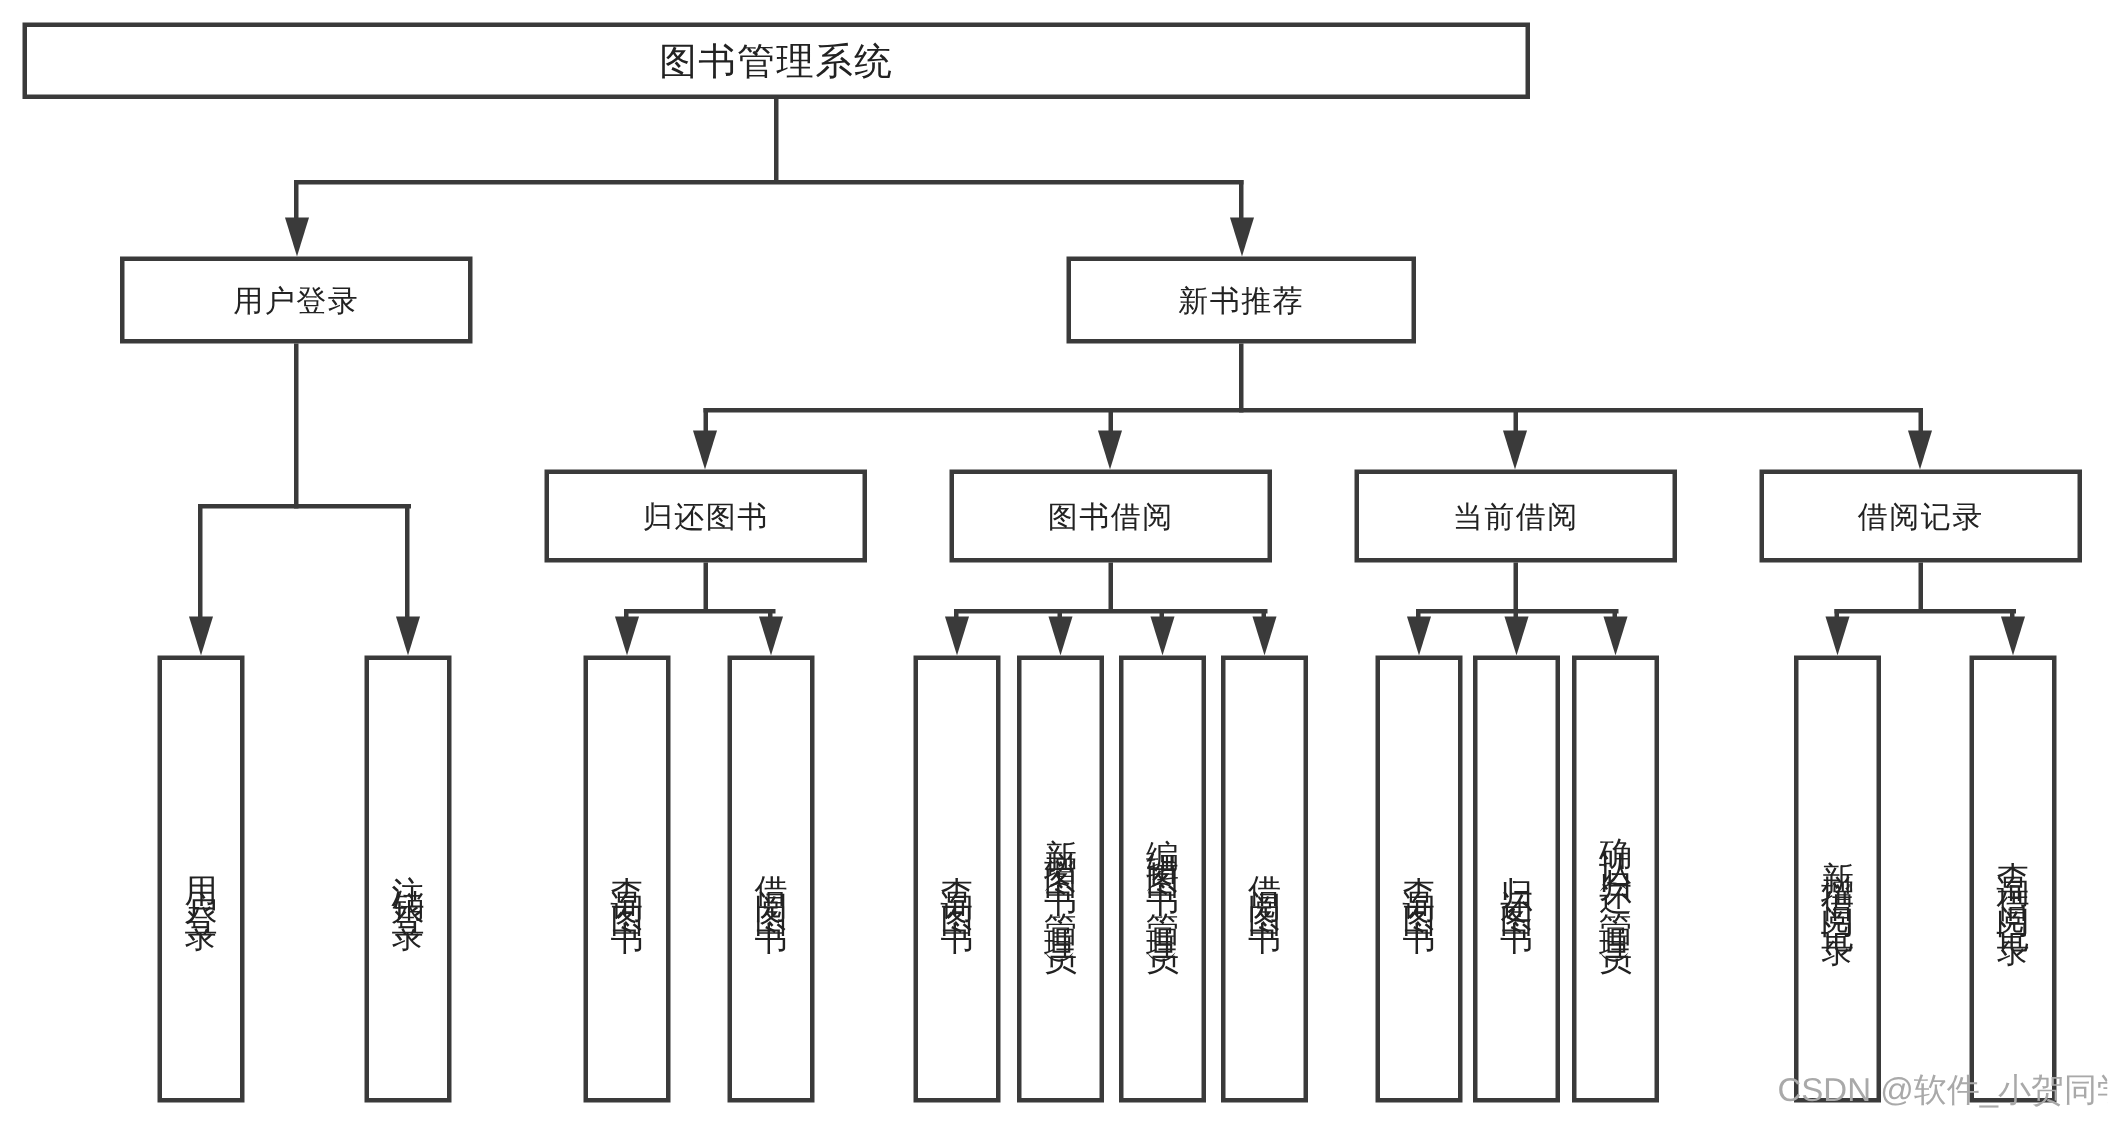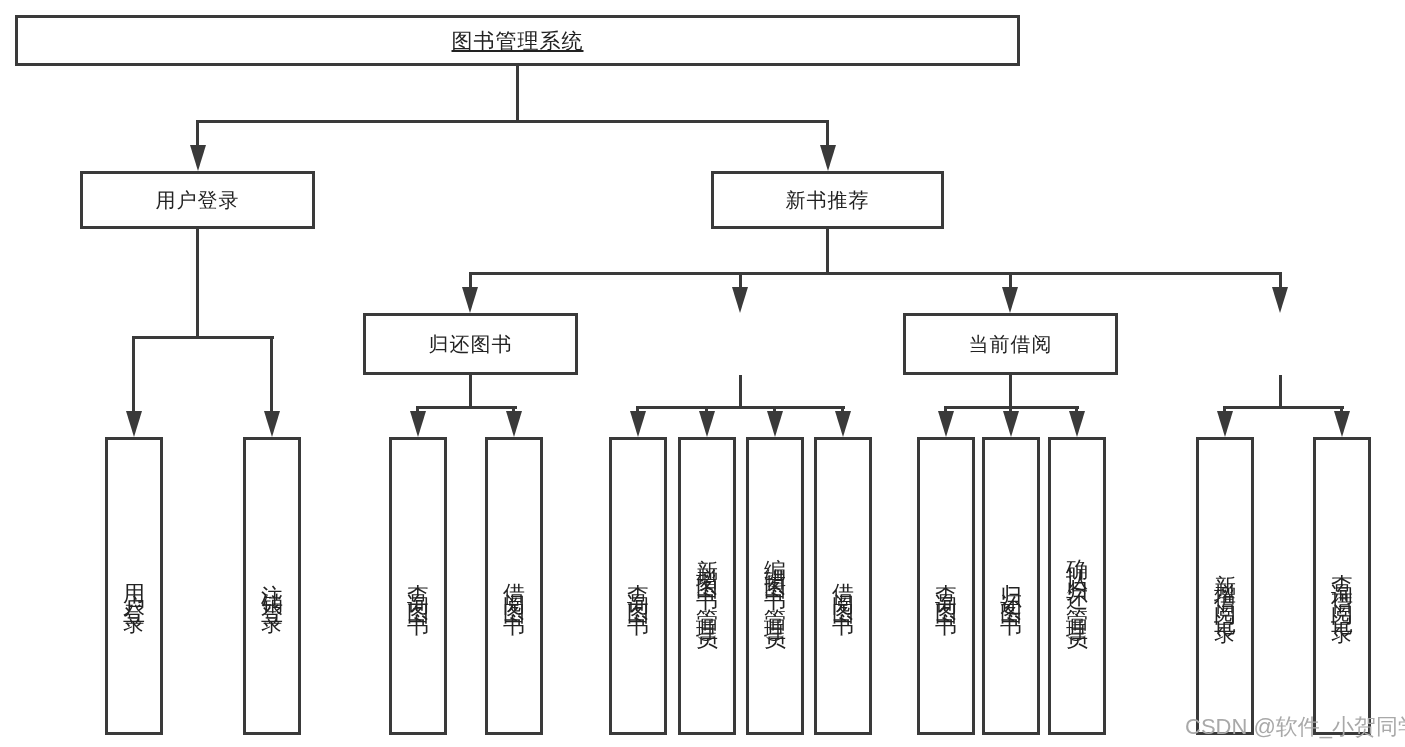--- a/index.html
+++ b/index.html
@@ -6,21 +6,21 @@
   .canvas {
     position:relative; width:1405px; height:747px; background:#ffffff;
     font-family:"Liberation Sans","DejaVu Sans",sans-serif; overflow:hidden;
   }
   .box {
     position:absolute; box-sizing:border-box;
     border:3px solid #3a3a3a; background:#ffffff;
     display:flex; align-items:center; justify-content:center;
     font-size:20px; color:#222222; letter-spacing:1px; white-space:nowrap;
   }
-  .rootbox { font-size:21px;text-decoration:underline; }
+  .rootbox { font-size:25px; }
   .vbox {
     position:absolute; box-sizing:border-box; top:437px; width:58px; height:298px;
     border:3px solid #3a3a3a; background:#ffffff;
     display:flex; align-items:center; justify-content:center;
   }
   .vbox span {
     writing-mode:vertical-rl; font-size:22px; letter-spacing:10px;
     color:#222222; line-height:1;
   }
   .hline { position:absolute; height:3px; background:#3a3a3a; }
@@ -64,21 +64,23 @@
   <div class="vline" style="left:469px;top:272px;height:18px;"></div>
   <div class="arrow" style="left:462px;top:287px;"></div>
   <div class="vline" style="left:739px;top:272px;height:18px;"></div>
   <div class="arrow" style="left:732px;top:287px;"></div>
   <div class="vline" style="left:1009px;top:272px;height:18px;"></div>
   <div class="arrow" style="left:1002px;top:287px;"></div>
   <div class="vline" style="left:1279px;top:272px;height:18px;"></div>
   <div class="arrow" style="left:1272px;top:287px;"></div>
 
   <div class="box" style="left:363px;top:313px;width:215px;height:62px;">归还图书</div>
+  <div class="box" style="left:633px;top:313px;width:215px;height:62px;">图书借阅</div>
   <div class="box" style="left:903px;top:313px;width:215px;height:62px;">当前借阅</div>
+  <div class="box" style="left:1173px;top:313px;width:215px;height:62px;">借阅记录</div>
 
   <div class="vline" style="left:469px;top:375px;height:33px;"></div>
   <div class="hline" style="left:416px;top:406px;width:101px;"></div>
   <div class="vline" style="left:416px;top:406px;height:9px;"></div>
   <div class="arrow" style="left:410px;top:411px;"></div>
   <div class="vline" style="left:512px;top:406px;height:9px;"></div>
   <div class="arrow" style="left:506px;top:411px;"></div>
 
   <div class="vline" style="left:739px;top:375px;height:33px;"></div>
   <div class="hline" style="left:636px;top:406px;width:209px;"></div>

